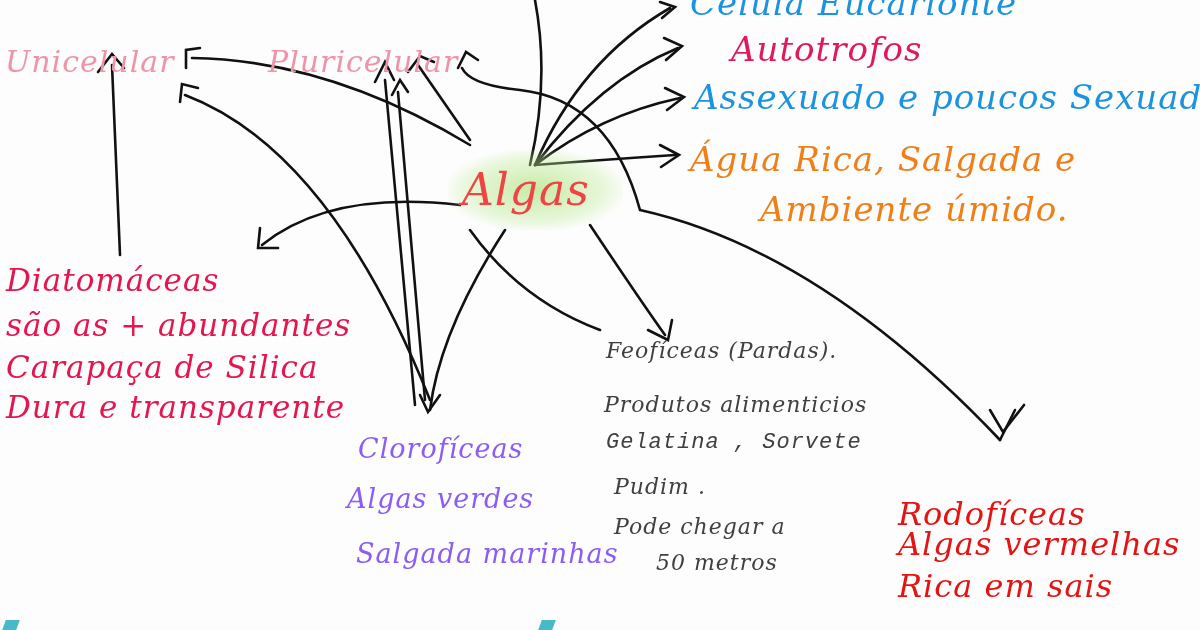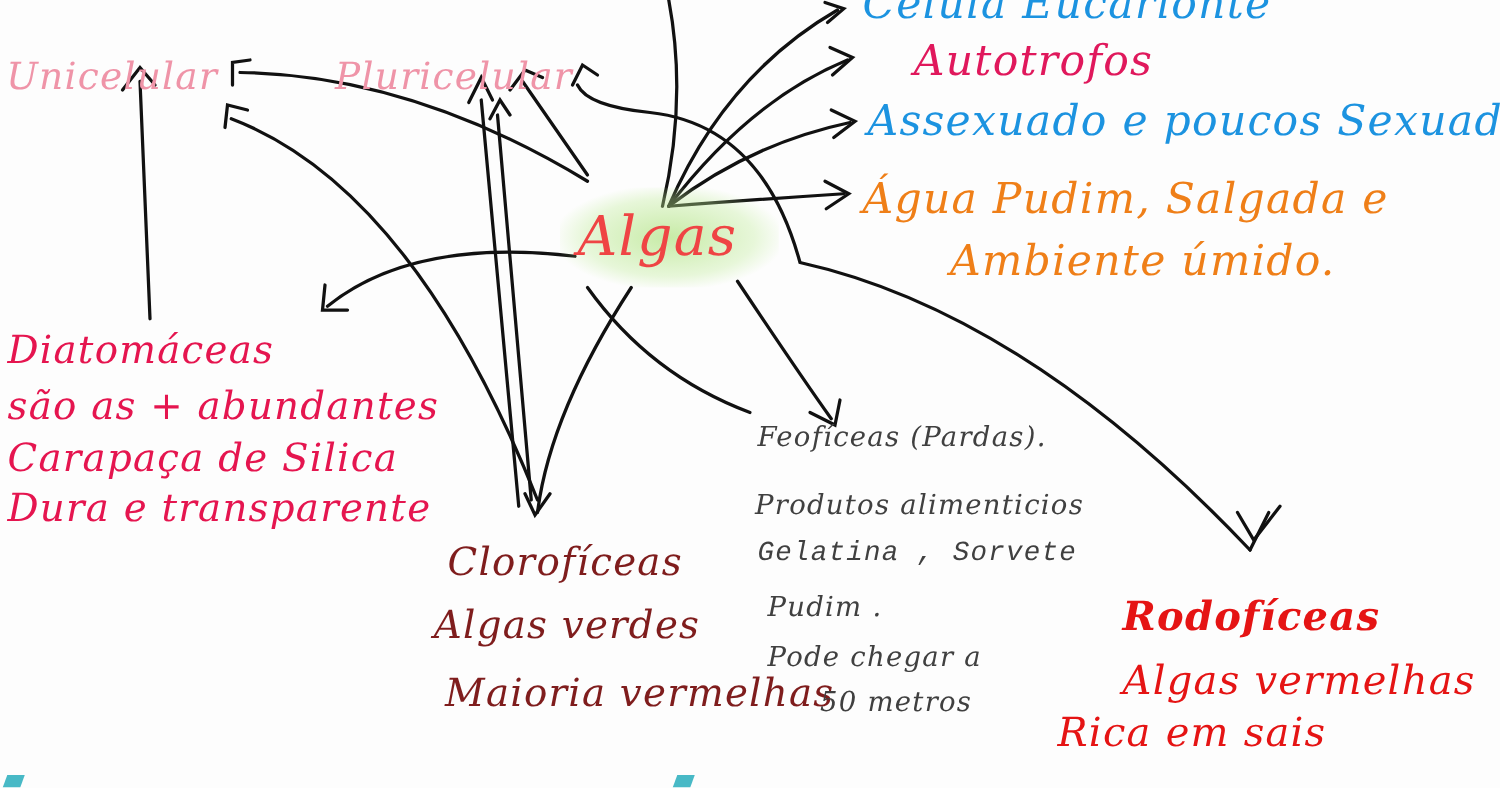--- a/index.html
+++ b/index.html
@@ -5,21 +5,21 @@
   html, body { margin:0; padding:0; }
   body { width:1200px; height:630px; background:#fdfdfd; position:relative; overflow:hidden;
          font-family: "DejaVu Serif", serif; }
   svg.arrows { position:absolute; left:0; top:0; width:1200px; height:630px; }
   .t { position:absolute; font-family:"DejaVu Serif", serif; font-style:italic; white-space:nowrap; line-height:1; letter-spacing:1px; }
   .pink { color:#ef94a8; font-size:30px;margin-top:45px; }
   .blue { color:#1c93e0; font-size:34px; }
   .magenta { color:#e0185c; font-size:34px; }
   .orange { color:#ef7f18; font-size:34px; }
   .crimson { color:#e5154f; font-size:31px; }
-  .green { color:#7f1d1d; font-size:31px; }
+  .green { color:#8b5cf6; font-size:27px; }
   .purple { color:#404040; font-size:22px; }
   .red { color:#e51414; font-size:32px; }
   .center { color:#ef4444; font-size:44px; }
   .highlight { position:absolute; left:448px; top:150px; width:175px; height:80px;
      background:radial-gradient(ellipse at center, rgba(170,225,120,0.65) 0%, rgba(190,235,150,0.35) 55%, rgba(255,255,255,0) 75%); }
   .scrap { position:absolute; top:620px; width:14px; height:10px; background:#1aa8b8; transform:skewX(-20deg); opacity:.8; }
 </style>
 </head>
 <body>
 
@@ -70,45 +70,45 @@
 <div class="highlight"></div>
 
 <div class="t pink" style="left:5px;top:2px;">Unicelular</div>
 <div class="t pink" style="left:268px;top:2px;">Pluricelular</div>
 
 <div class="t center" style="left:462px;top:168px;">Algas</div>
 
 <div class="t blue" style="left:690px;top:-14px;">Célula Eucarionte</div>
 <div class="t magenta" style="left:696px;top:32px;margin-left:35px;">Autotrofos</div>
 <div class="t blue" style="left:694px;top:80px;">Assexuado e poucos Sexuados</div>
-<div class="t orange" style="left:690px;top:142px;">Água Pudim, Salgada e</div>
+<div class="t orange" style="left:690px;top:142px;">Água Rica, Salgada e</div>
 <div class="t orange" style="left:760px;top:192px;">Ambiente úmido.</div>
 
 <div>
   <div class="t crimson" style="left:6px;top:265px;">Diatomáceas</div>
   <div class="t crimson" style="left:6px;top:310px;">são as + abundantes</div>
   <div class="t crimson" style="left:6px;top:352px;">Carapaça de Silica</div>
   <div class="t crimson" style="left:6px;top:392px;">Dura e transparente</div>
 </div>
 
 <div>
   <div class="t green" style="left:358px;top:435px;">Clorofíceas</div>
   <div class="t green" style="left:347px;top:485px;">Algas verdes</div>
-  <div class="t green" style="left:356px;top:540px;">Maioria vermelhas</div>
+  <div class="t green" style="left:356px;top:540px;">Salgada marinhas</div>
 </div>
 
 <div>
   <div class="t purple" style="left:606px;top:340px;">Feofíceas (Pardas).</div>
   <div class="t purple" style="left:604px;top:394px;">Produtos alimenticios</div>
   <div class="t purple" style="left:606px;top:432px;font-family:Liberation Mono, monospace;">Gelatina , Sorvete</div>
   <div class="t purple" style="left:614px;top:476px;">Pudim .</div>
   <div class="t purple" style="left:614px;top:516px;">Pode chegar a</div>
   <div class="t purple" style="left:656px;top:552px;">50 metros</div>
 </div>
 
 <div>
-  <div class="t red" style="left:898px;top:477px;font-weight:bold;">Rodofíceas</div>
+  <div class="t red" style="left:898px;top:498px;">Rodofíceas</div>
   <div class="t red" style="left:898px;top:528px;">Algas vermelhas</div>
-  <div class="t red" style="left:846px;top:570px;">Rica em sais</div>
+  <div class="t red" style="left:898px;top:570px;">Rica em sais</div>
 </div>
 
 <div class="scrap" style="left:4px;"></div>
 <div class="scrap" style="left:540px;"></div>
 
 </body></html>

